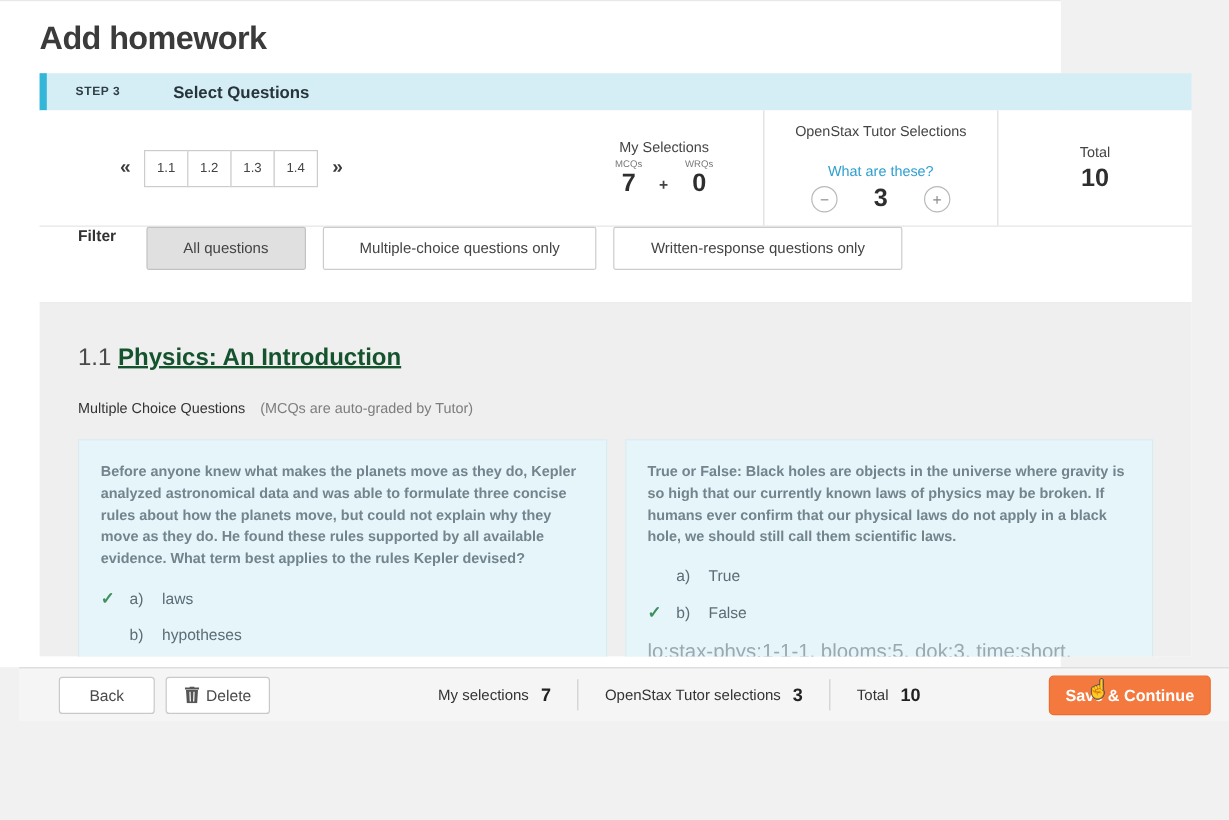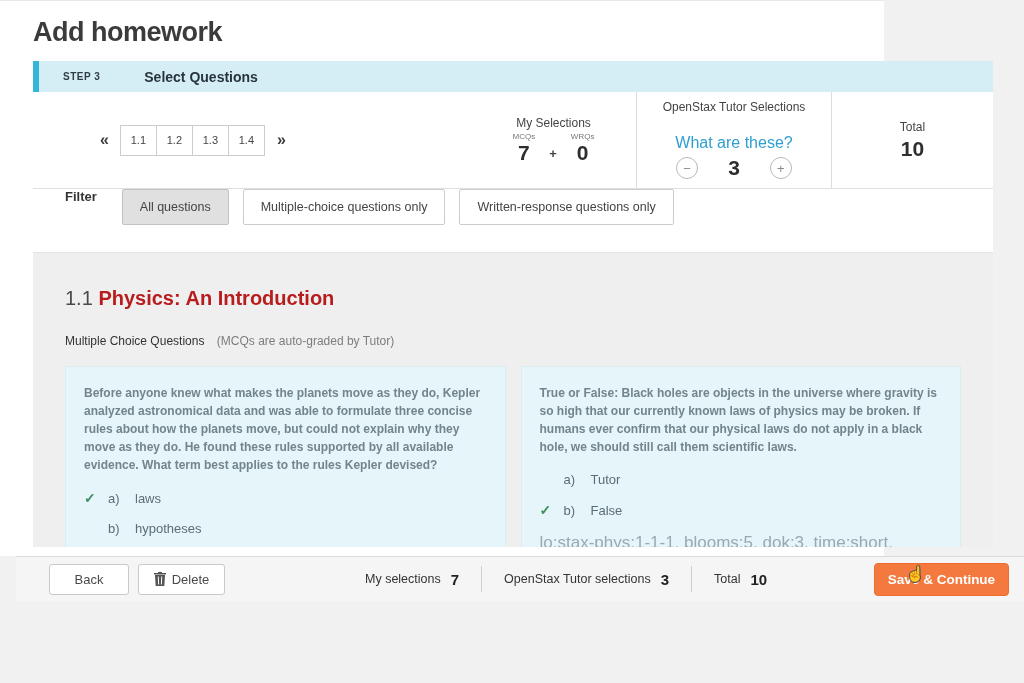--- a/index.html
+++ b/index.html
@@ -40,43 +40,43 @@
   .sel-group { display:flex; flex-direction:column; justify-content:center; align-items:center; }
   .g-mysel { width:165px; }
   .g-tutor { width:195px; border-left:1px solid #dddddd; }
   .g-total { width:162px; border-left:1px solid #dddddd; }
   .g-title { font-size:12px; color:#444; }
   .counts { display:flex; align-items:flex-end; margin-top:2px; }
   .count-col { display:flex; flex-direction:column; align-items:center; }
   .tiny-label { font-size:8px; color:#777; }
   .big-num { font-size:21px; font-weight:bold; color:#2e2e2e; line-height:1.1; }
   .plus-join { font-size:13px; color:#444; margin:0 14px 3px 14px; font-weight:bold; }
-  .link { font-size:16px; color:#2f9fd0; margin-top:20px; cursor:pointer; }
+  .link { font-size:12px; color:#2f9fd0; margin-top:20px; cursor:pointer; }
   .stepper { display:flex; align-items:center; margin-top:4px; }
   .circle-btn {
     width:22px; height:22px; border:1px solid #b9b9b9; border-radius:50%;
     display:flex; align-items:center; justify-content:center;
     font-size:13px; color:#8a8a8a; background:#fff; cursor:pointer;
   }
   .stepper .big-num { margin:0 30px; }
   .g-total .big-num { margin-top:3px; }
 
   .filter-row { height:64px; display:flex; align-items:flex-start; background:#fff; border-bottom:1px solid #e2e2e2; }
   .filter-label { font-size:13px; font-weight:bold; color:#333; margin-left:32px; }
   .filter-btn {
-    margin-left:14px; padding:10px 17px; font-size:12.5px; color:#444;
+    margin-left:14px; padding:10px 30px; font-size:12.5px; color:#444;
     border:1px solid #cccccc; background:#ffffff; border-radius:2px;
     font-family:"Liberation Sans", sans-serif; cursor:pointer;
   }
   .filter-btn:first-of-type { margin-left:25px; }
   .filter-btn.selected { background:#e0e0e0; border-color:#c2c2c2; }
 
   .questions { height:294px; background:#efefef; overflow:hidden; padding:0 32px; }
   .sec-heading { margin-top:34px; font-size:20px; color:#4a4a4a; }
-  .sec-heading .sec-bold { font-weight:bold; color:#b91c1c; }
+  .sec-heading .sec-bold { font-weight:bold; color:#14532d;text-decoration:underline; }
   .mcq-line { margin-top:21px; }
   .mcq-heading { font-size:12px; font-weight:normal; color:#333; }
   .mcq-note { font-size:12px; color:#7d7d7d; margin-left:8px; }
   .cards { display:flex; gap:15px; margin-top:17px; }
   .card {
     flex:1; background:#e5f5f9; border:1px solid #dbecf1;
     padding:17px 18px; height:250px; cursor:pointer;
   }
   .stem { font-size:12px; font-weight:bold; color:#73848d; line-height:1.5; }
   .answers { margin-top:16px; }
@@ -206,21 +206,21 @@
 
             </div>
           </div>
 
           <div class="card">
             <div class="stem">True or False: Black holes are objects in the universe where gravity is so high that our currently known laws of physics may be broken. If humans ever confirm that our physical laws do not apply in a black hole, we should still call them scientific laws.</div>
             <div class="answers">
               <div class="answer">
                 <span class="check"></span>
                 <span class="letter">a)</span>
-                <span>Tutor</span>
+                <span>True</span>
               </div>
               <div class="answer">
                 <span class="check">✓</span>
                 <span class="letter">b)</span>
                 <span>False</span>
               </div>
             </div>
             <div class="meta">lo:stax-phys:1-1-1, blooms:5, dok:3, time:short, ID:1782@4</div>
           </div>
 

